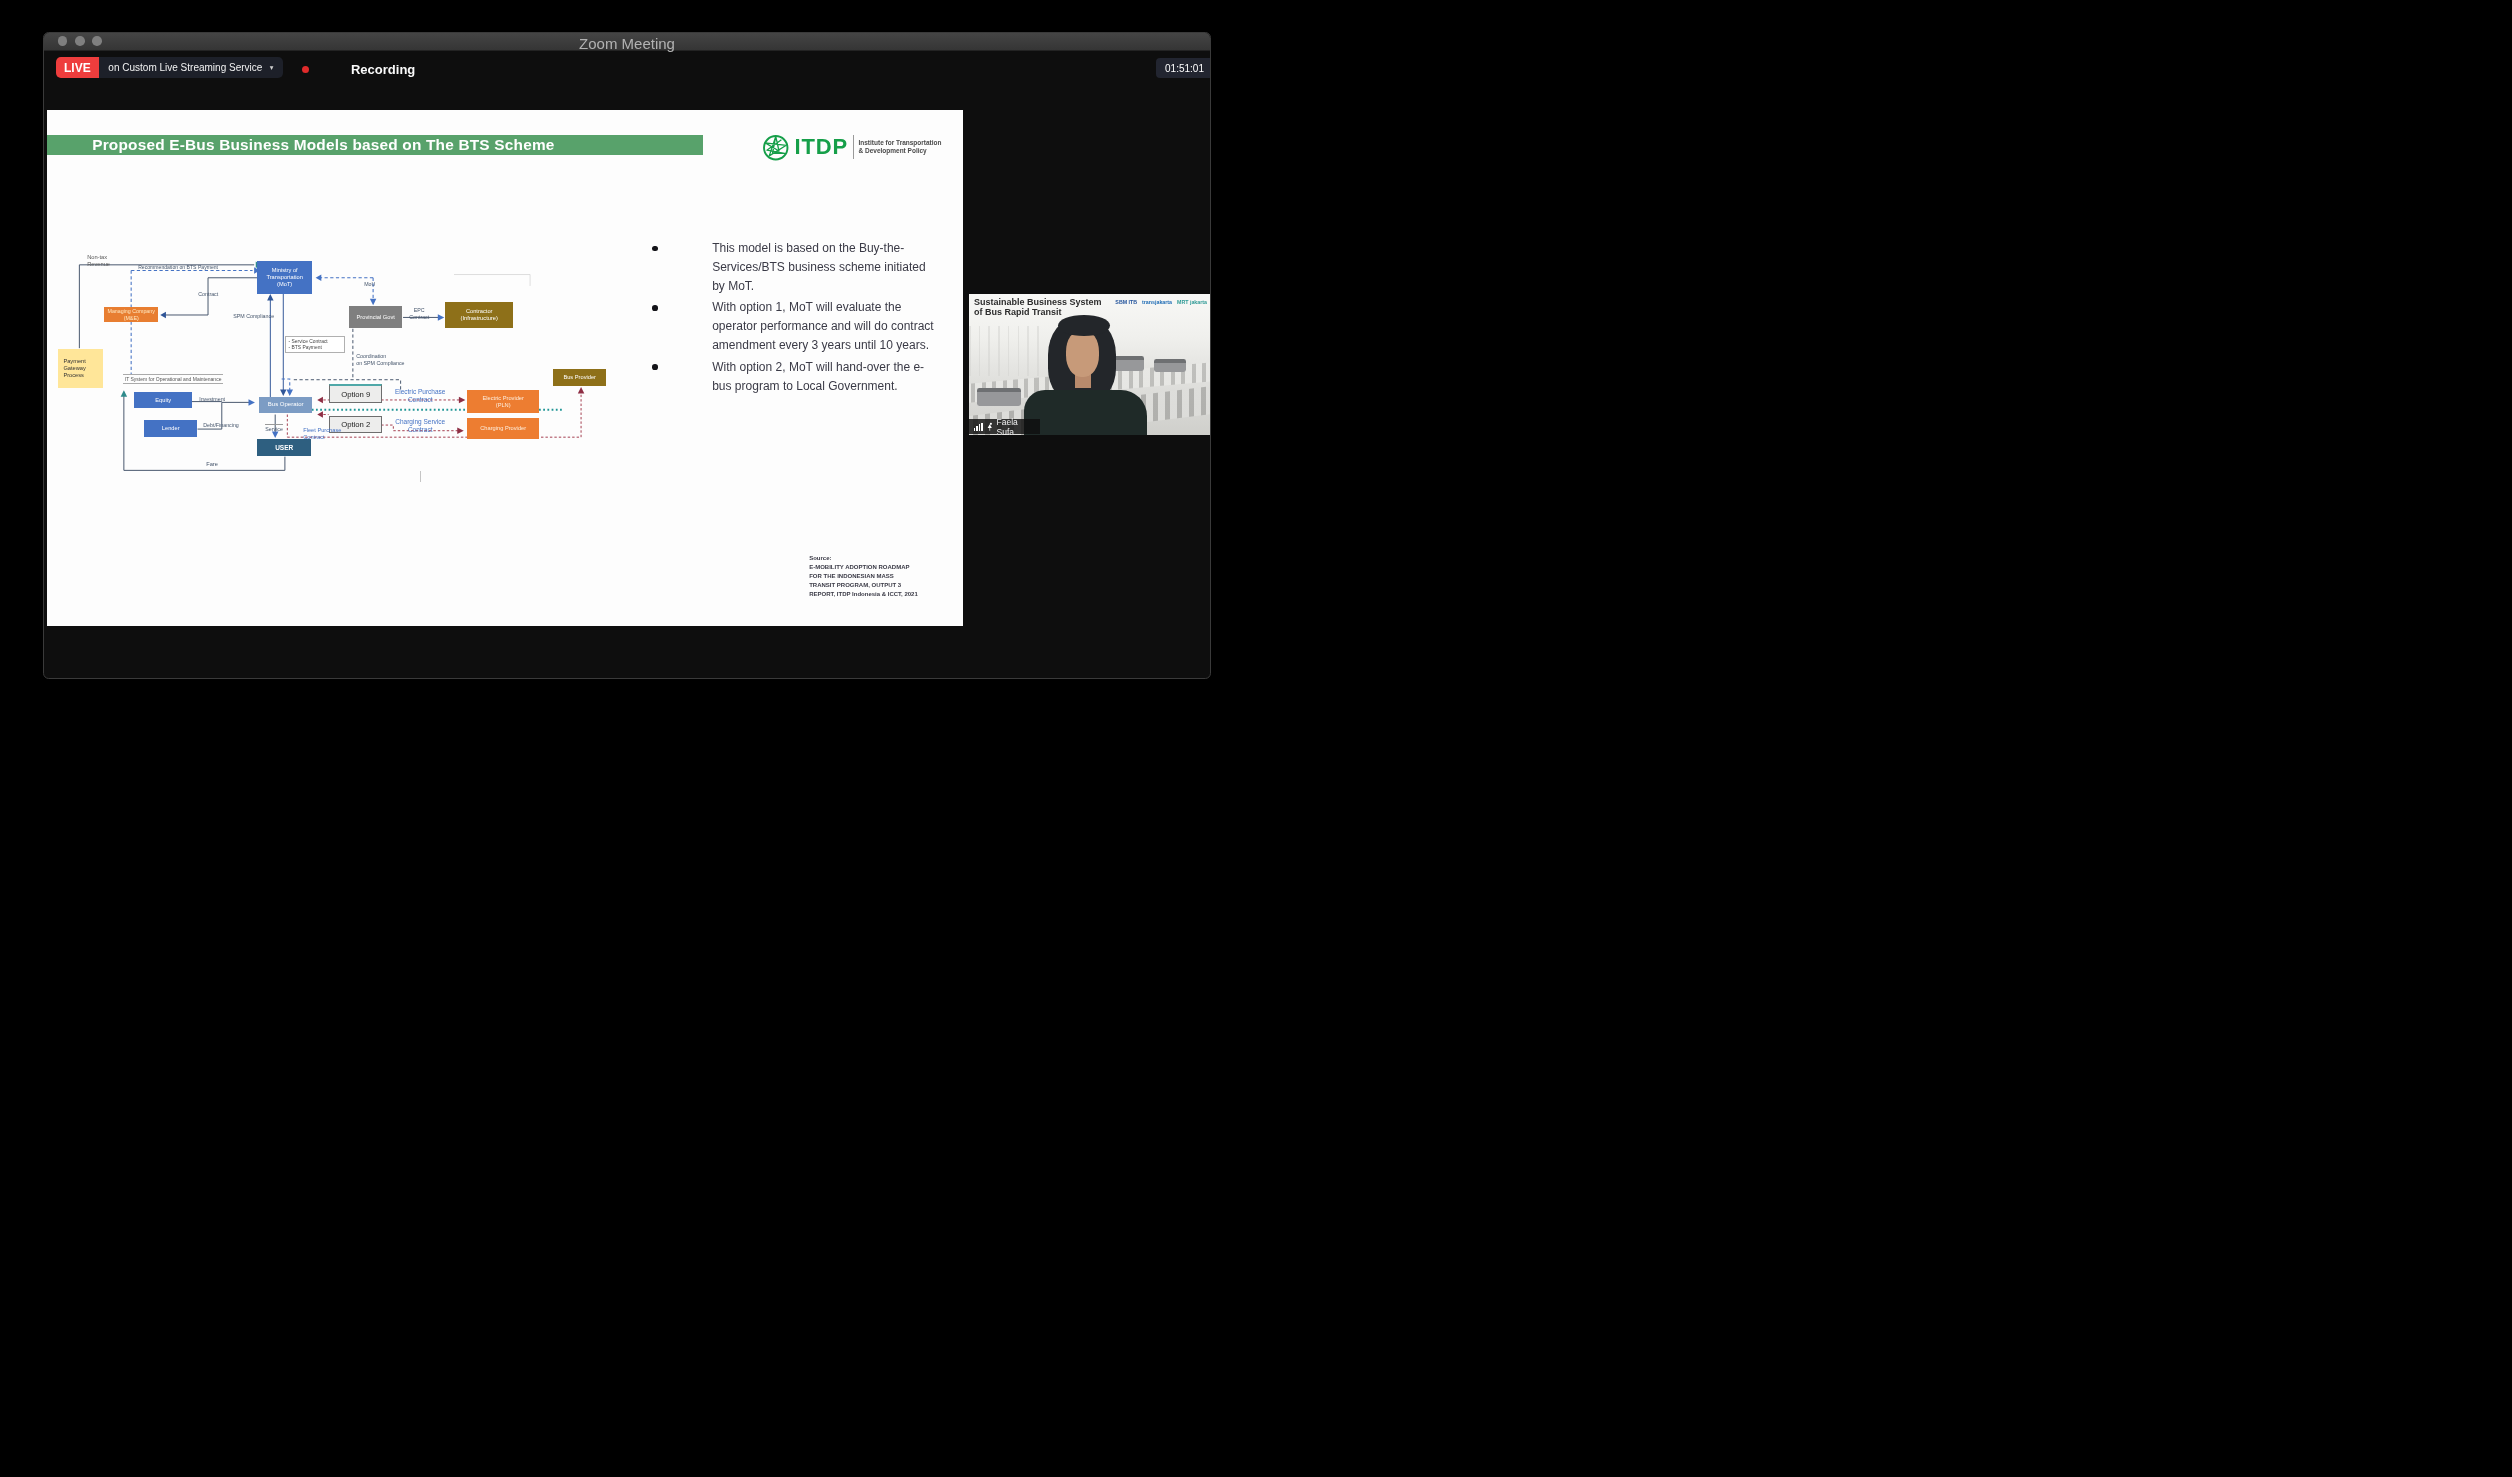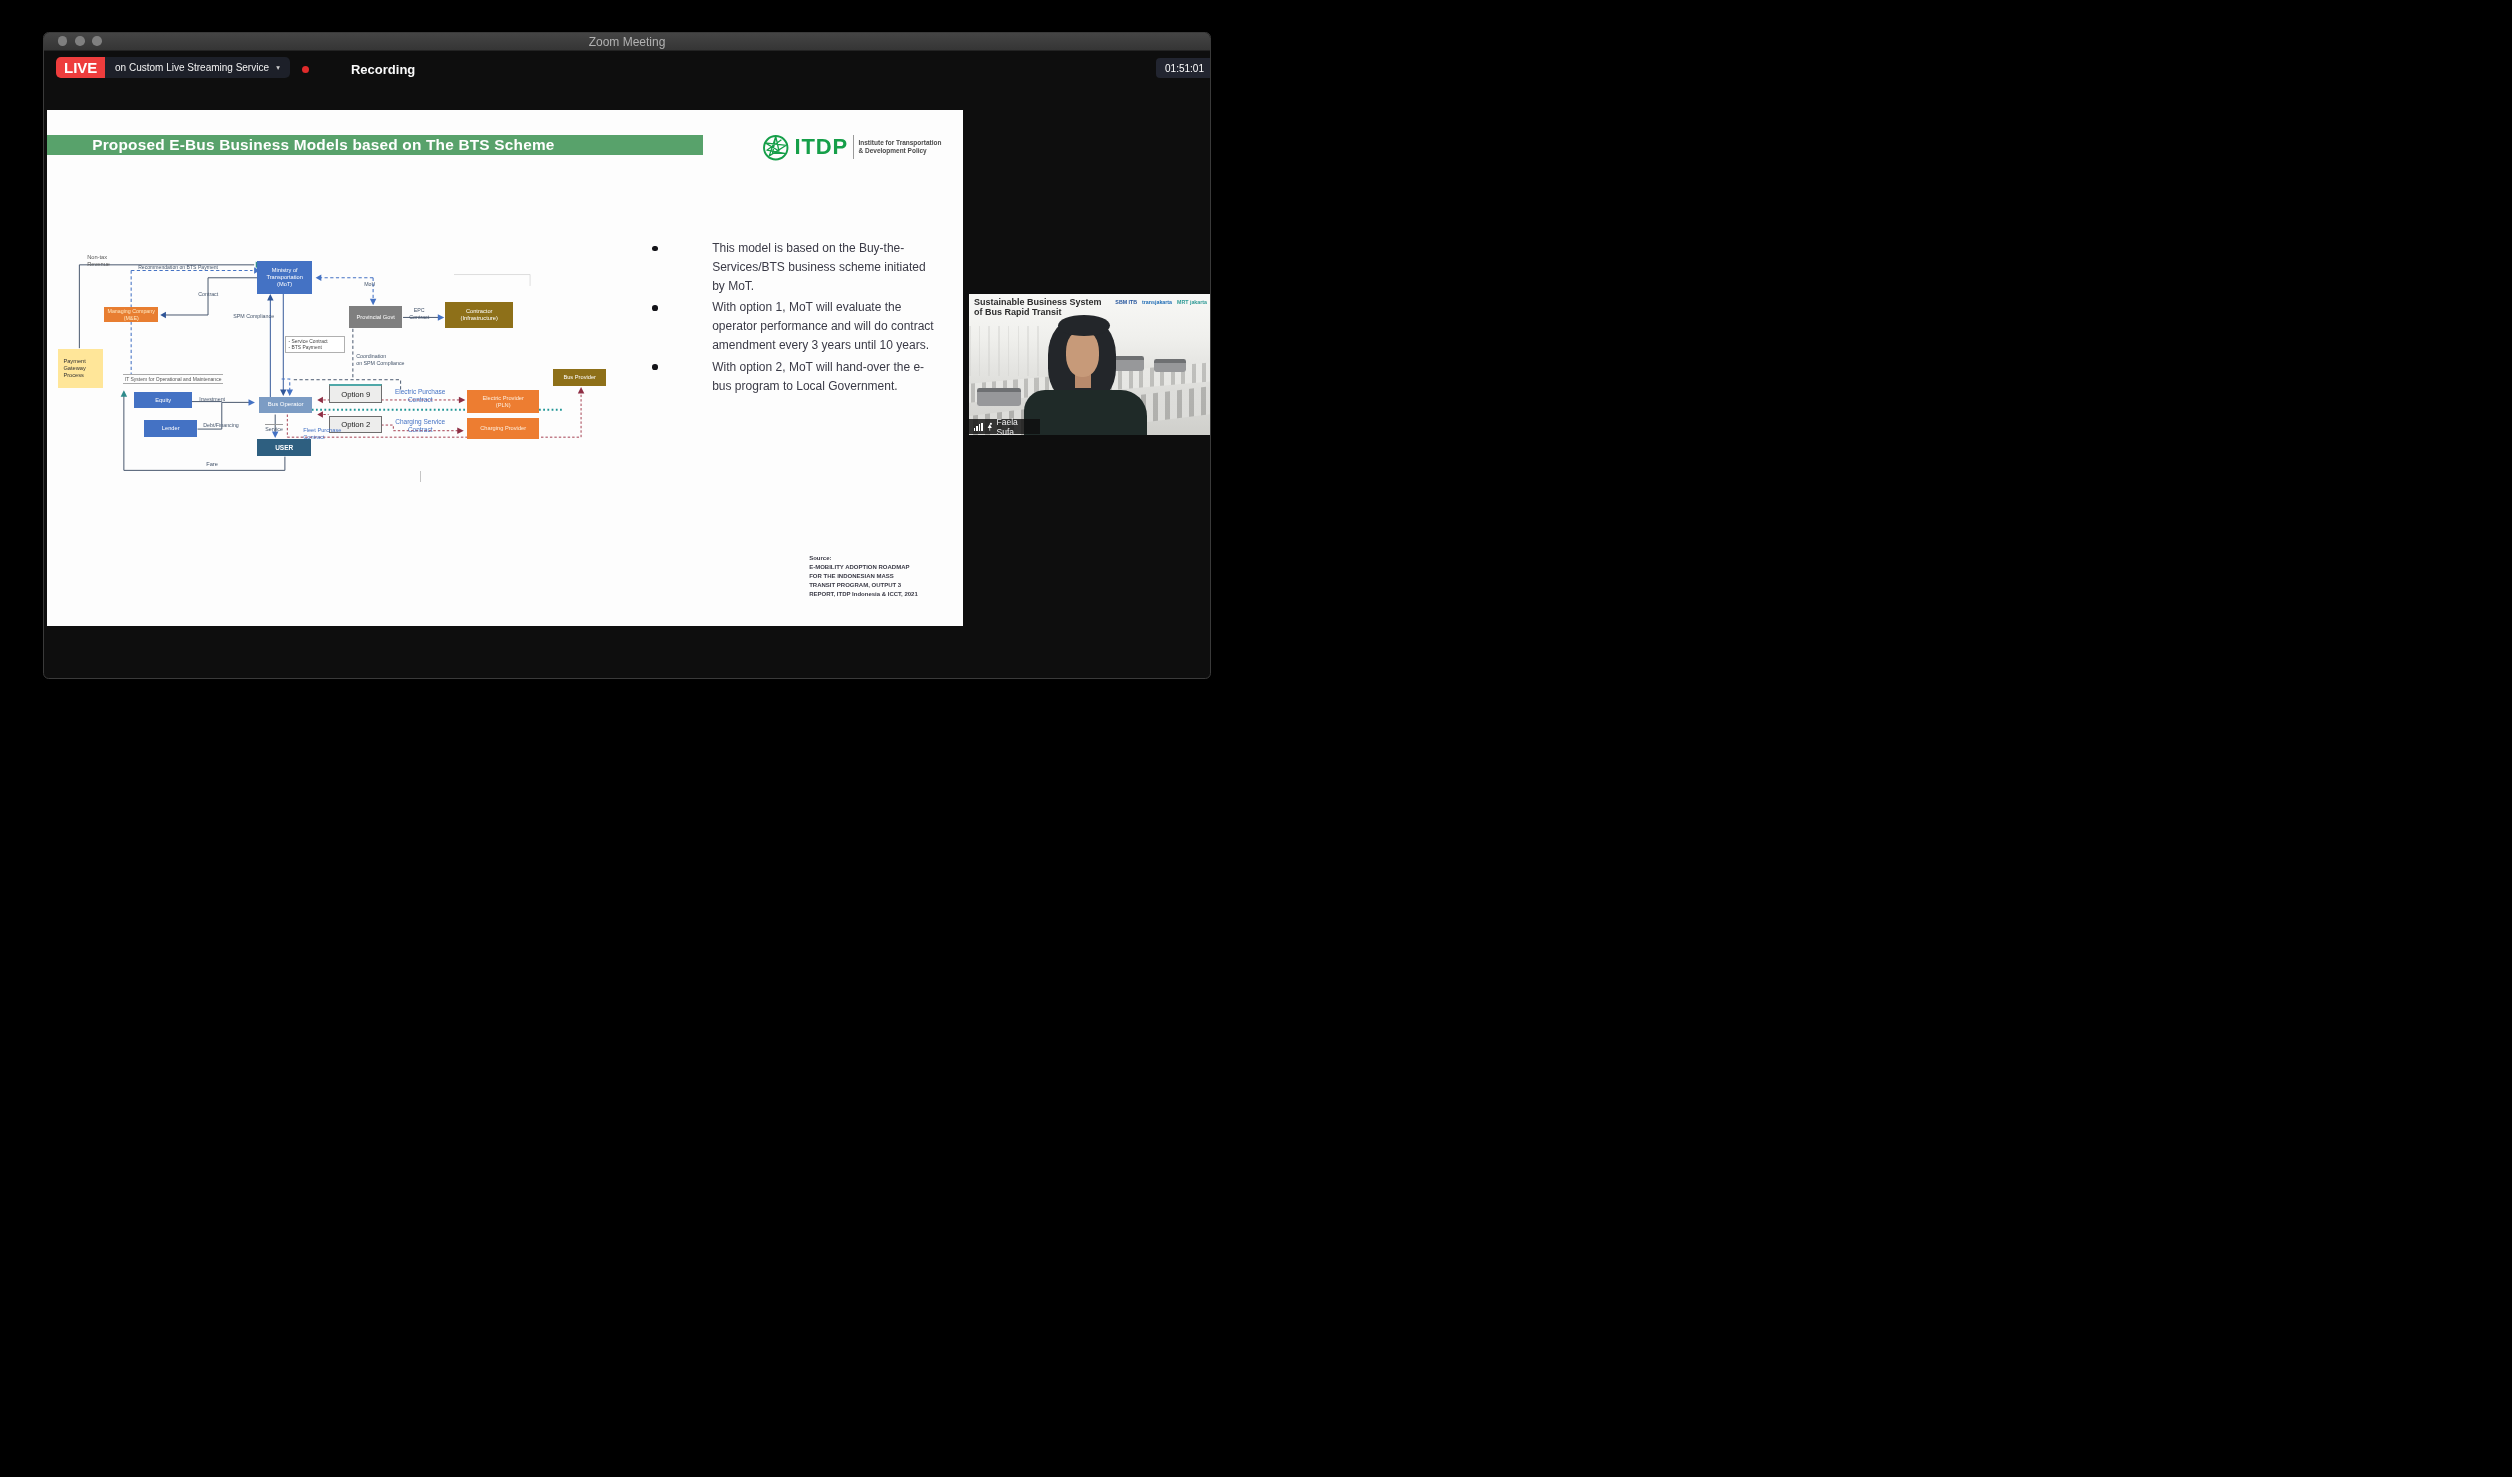--- a/index.html
+++ b/index.html
@@ -7,25 +7,25 @@
        font-family:"Liberation Sans",sans-serif;-webkit-font-smoothing:antialiased;}
   .abs{position:absolute;}
   .pre{white-space:pre-line;}
 
   
   #zoom-window{left:43px;top:32px;width:1168px;height:647px;background:#0e0e0e;
     border:0.8px solid #3a3a3a;border-radius:5.7px;box-sizing:border-box;overflow:hidden;}
   #titlebar{left:0;top:0;width:100%;height:17px;
     background:linear-gradient(#454545,#353535);border-bottom:0.8px solid #232323;}
   .tl{width:9.7px;height:9.7px;border-radius:50%;background:#7f7f7f;top:3.2px;}
-  #title-text{width:100%;text-align:center;top:2.4px;font-size:12px;color:#b2b2b2;}
+  #title-text{width:100%;text-align:center;top:2.4px;font-size:15px;color:#b2b2b2;}
 
   
   #live-group{left:12px;top:24px;height:21px;display:flex;align-items:stretch;}
-  #live-badge{background:#ee3d3d;color:#fff;font-weight:bold;font-size:15px;
+  #live-badge{background:#ee3d3d;color:#fff;font-weight:bold;font-size:12px;
     display:flex;align-items:center;padding:0 8px;border-radius:4.9px 0 0 4.9px;text-align:right;}
   #stream-select{background:#1d2029;color:#f2f2f2;font-size:10px;display:flex;
     align-items:center;padding:0 9.7px;border-radius:0 4.9px 4.9px 0;cursor:default;}
   #stream-caret{font-size:7.3px;color:#cfcfcf;margin-left:7.3px;}
   #rec-group{left:258px;top:29px;display:flex;align-items:center;}
   #rec-dot{width:7.3px;height:7.3px;border-radius:50%;background:#e02b2b;margin-right:5.7px;}
   #rec-label{color:#fafafa;font-size:13px;font-weight:600;margin-left:36px;}
   #timer-pill{left:1112px;top:25px;width:57px;height:20px;background:#222530;
     border-radius:4px;color:#fff;font-size:10px;display:flex;align-items:center;justify-content:center;}
 

